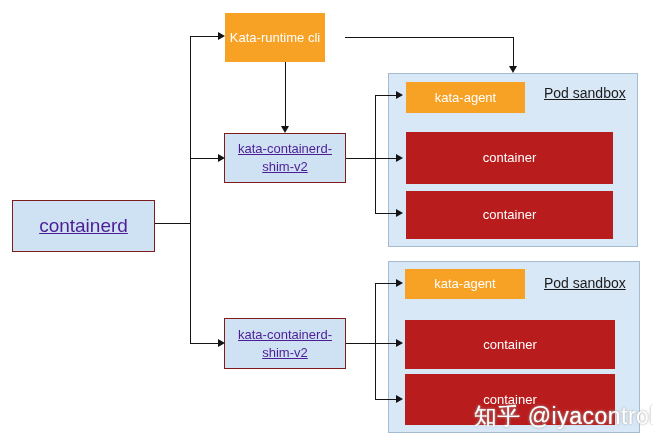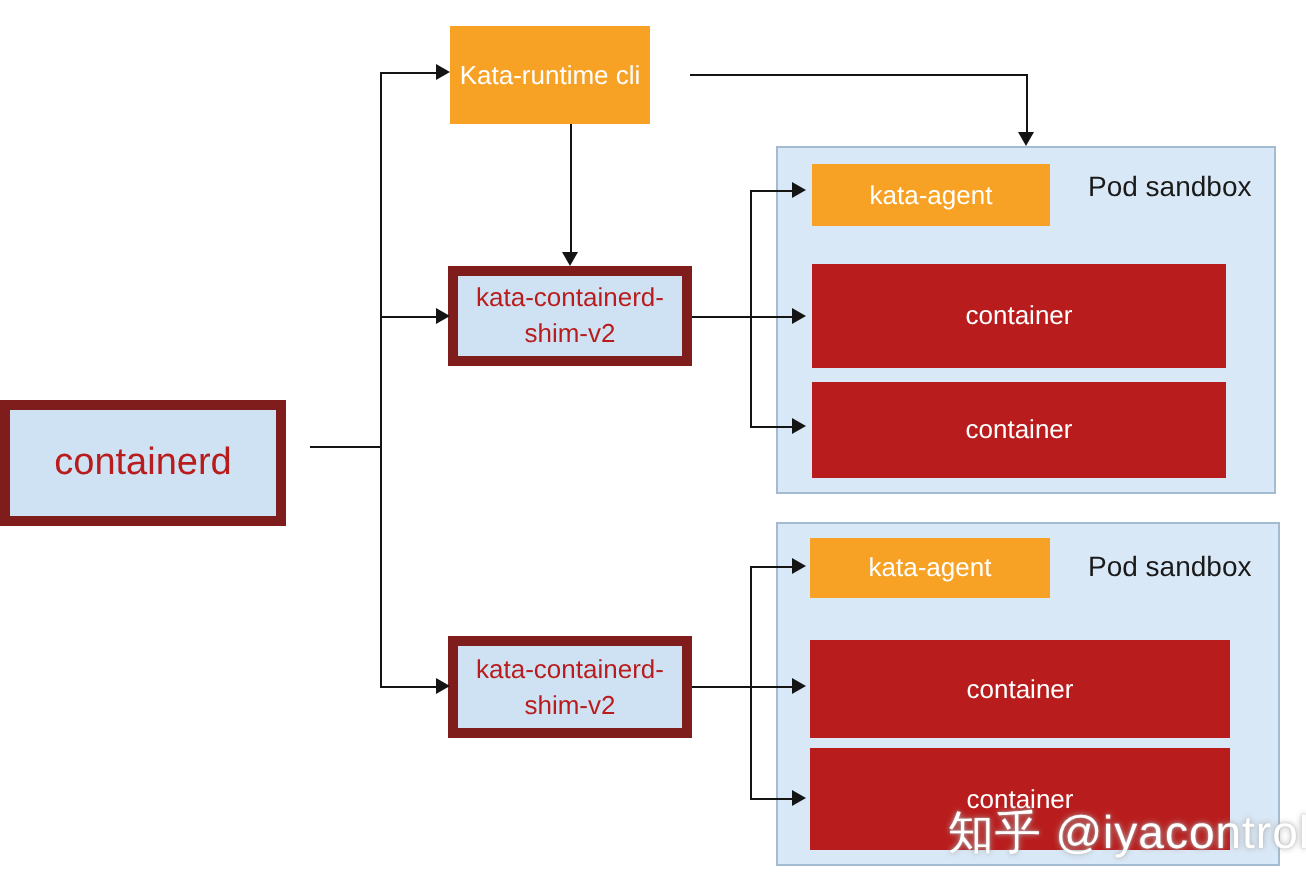--- a/index.html
+++ b/index.html
@@ -15,23 +15,24 @@
     box-sizing:border-box;
     display:flex;
     flex-direction:column;
     align-items:center;
     justify-content:center;
     text-align:center;
     line-height:1.35;
   }
   .light{
     background:#cfe2f3;
-    border:5px solid #7f1d1d;
-    color:#b91c1c;
+    border:1px solid #7f1d1d;
+    color:#4c1d95;
     font-size:13px;
+    text-decoration:underline;
   }
   .orange{
     background:#f7a125;
     color:#ffffff;
     font-size:13px;
   }
   .darkblue{
     background:#b91c1c;
     color:#ffffff;
     font-size:13px;
@@ -40,20 +41,21 @@
     position:absolute;
     box-sizing:border-box;
     background:#d9e8f7;
     border:1px solid #a4bbd0;
   }
   .sandbox-title{
     position:absolute;
     font-size:14px;
     color:#1a1a1a;
     white-space:nowrap;
+    text-decoration:underline;
   }
   .containerd-label{font-size:19px;}
   .hline{position:absolute;height:1.5px;background:#141414;}
   .vline{position:absolute;width:1.5px;background:#141414;}
   .arr{position:absolute;width:0;height:0;}
   .arr-right{
     border-top:4px solid transparent;
     border-bottom:4px solid transparent;
     border-left:7px solid #141414;
   }
@@ -71,21 +73,21 @@
     text-shadow:0 0 3px #ababab, 0 0 1px #c4c4c4;
     white-space:nowrap;
     letter-spacing:0.5px;
   }
 </style>
 </head>
 <body>
 
 <div class="stage">
 
-  <div class="box light containerd-label" style="left:0;top:200px;width:143px;height:63px;">
+  <div class="box light containerd-label" style="left:12px;top:200px;width:143px;height:52px;">
     <span>containerd</span>
   </div>
 
   <div class="box orange" style="left:225px;top:13px;width:100px;height:49px;">
     <span>Kata-runtime cli</span>
   </div>
 
   <div class="box light" style="left:224px;top:133px;width:122px;height:50px;">
     <span>kata-containerd-</span>
     <span>shim-v2</span>

